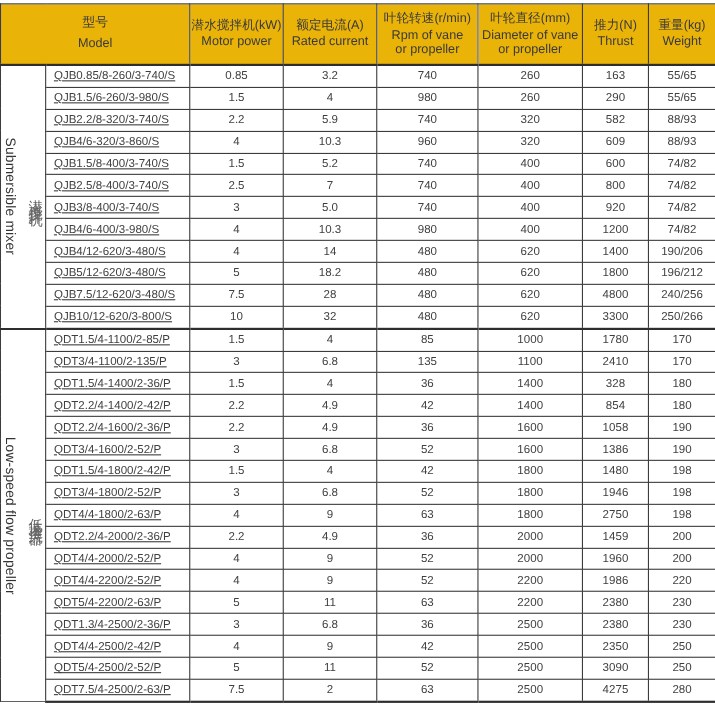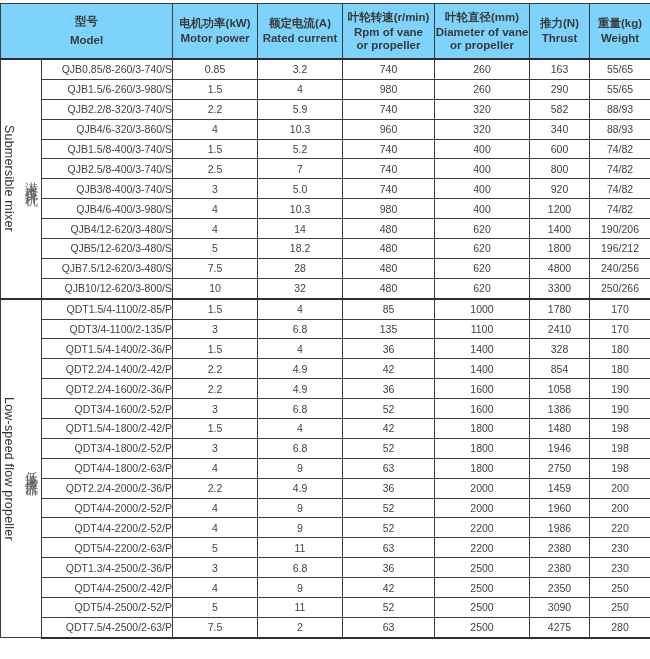--- a/index.html
+++ b/index.html
@@ -2,27 +2,27 @@
 <html><head>
 <meta charset="utf-8">
 <style>
   html, body { margin: 0; padding: 0; background: #ffffff; }
   body { width: 650px; height: 659px; overflow: hidden; position: relative;
          font-family: "Liberation Sans", "DejaVu Sans", sans-serif; color: #3a3a3a; }
   table.spec { position: absolute; left: 0; top: 3px; width: 650px;
                border-collapse: collapse; table-layout: fixed; }
   table.spec th, table.spec td { border: 1px solid #3c3c3c; padding: 0; text-align: center;
                vertical-align: middle; overflow: hidden; white-space: nowrap; }
-  table.spec thead th { background: #7dd3fc; height: 54px; font-weight: bold;
+  table.spec thead th { background: #eab308; height: 54px; font-weight: normal;
                font-size: 11.5px; line-height: 13px; color: #3a3a3a; margin-top: 11px; }
   table.spec thead th .zh { display: block; margin-bottom: 2px; }
   table.spec thead th .en { display: block; }
   table.spec thead th.model-th .zh { margin-bottom: 6px; }
   table.spec tbody td { height: 18.9px; font-size: 10.5px; color: #3f3f3f; }
-  table.spec tbody td.model { text-align: right; padding-left: 7px; }
+  table.spec tbody td.model { text-align: left; padding-left: 7px; text-decoration: underline; }
   table.spec tbody td.group { background: #ffffff; position: relative; }
   .group-inner { display: flex; flex-direction: row; align-items: center; justify-content: center; gap: 6px; }
   .group-en { writing-mode: vertical-rl; font-size: 12.5px; color: #333; letter-spacing: 0.2px; }
   .group-zh { writing-mode: vertical-rl; font-family: "DejaVu Serif", serif; font-size: 13px; color: #666;
               letter-spacing: 3px; }
   table.spec tbody tr.group-start td { border-top: 2px solid #2e2e2e; }
   table.spec tbody tr:last-child td { border-bottom: 2px solid #2e2e2e; }
   col.c0 { width: 41px; } col.c1 { width: 131px; } col.c2 { width: 85px; } col.c3 { width: 85px; }
   col.c4 { width: 92px; } col.c5 { width: 95px; } col.c6 { width: 60px; } col.c7 { width: 61px; }
 </style>
@@ -40,21 +40,21 @@
       <col class="c6">
       <col class="c7">
   </colgroup>
   <thead>
     <tr>
       <th colspan="2" class="model-th">
         <span class="zh">型号</span>
         <span class="en">Model</span>
       </th>
       <th>
-        <span class="zh">电机功率(kW)</span>
+        <span class="zh">潜水搅拌机(kW)</span>
         <span class="en">Motor power</span>
       </th>
       <th>
         <span class="zh">额定电流(A)</span>
         <span class="en">Rated current</span>
       </th>
       <th>
         <span class="zh">叶轮转速(r/min)</span>
         <span class="en">Rpm of vane</span>
         <span class="en">or propeller</span>
@@ -107,21 +107,21 @@
         <td>320</td>
         <td>582</td>
         <td>88/93</td>
       </tr>
       <tr>
         <td class="model">QJB4/6-320/3-860/S</td>
         <td>4</td>
         <td>10.3</td>
         <td>960</td>
         <td>320</td>
-        <td>340</td>
+        <td>609</td>
         <td>88/93</td>
       </tr>
       <tr>
         <td class="model">QJB1.5/8-400/3-740/S</td>
         <td>1.5</td>
         <td>5.2</td>
         <td>740</td>
         <td>400</td>
         <td>600</td>
         <td>74/82</td>

